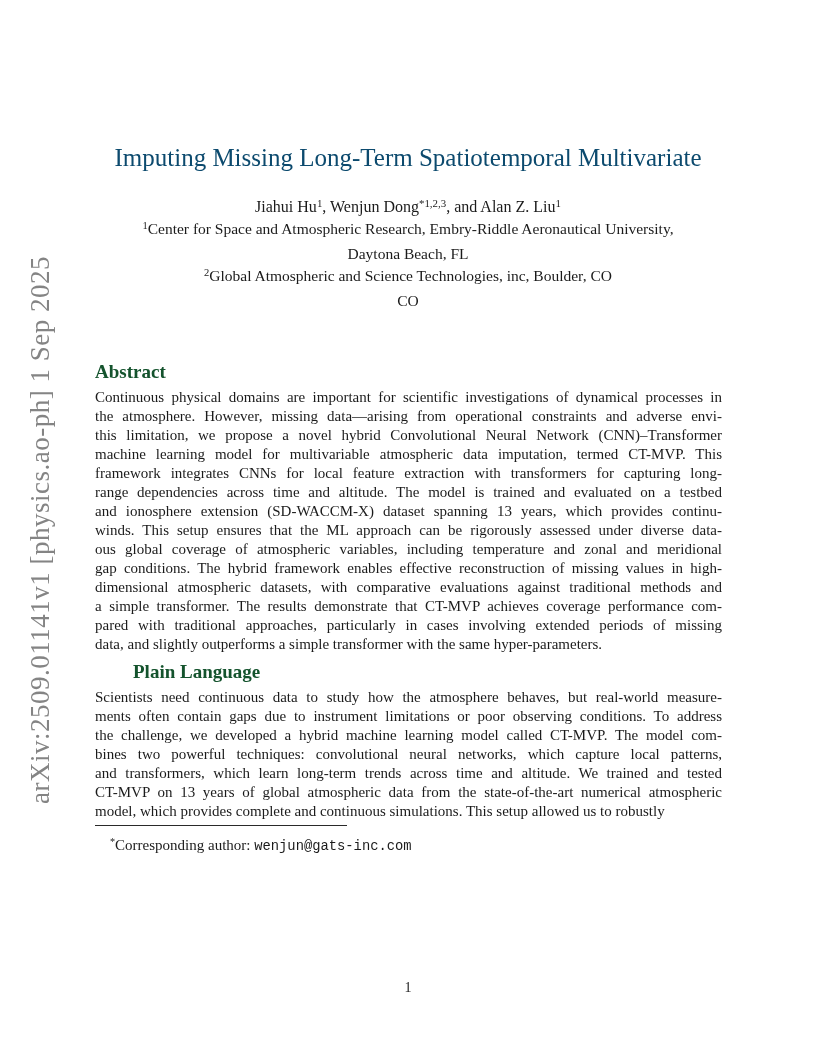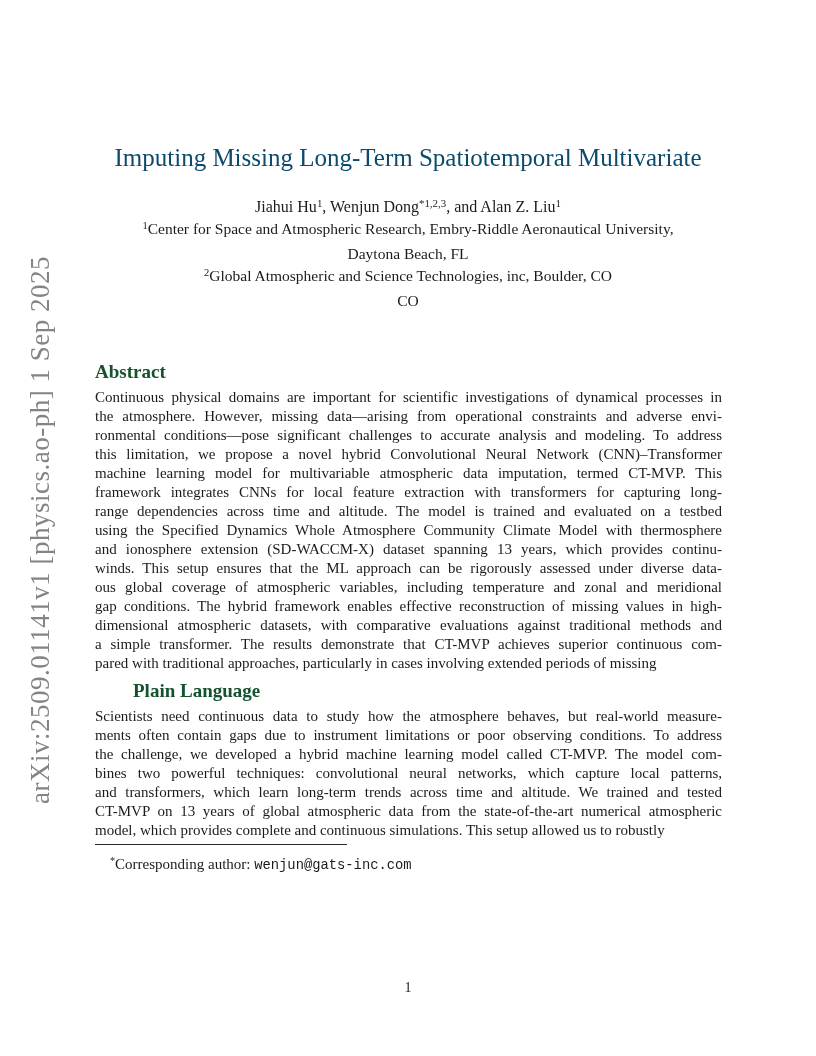--- a/index.html
+++ b/index.html
@@ -139,33 +139,32 @@
         <div class="aff-line"><span>Daytona Beach, FL</span></div>
         <div class="aff-line"><span class="sup">2</span><span>Global Atmospheric and Science Technologies, inc, Boulder, CO</span></div>
         <div class="aff-line"><span>CO</span></div>
       </div>
 
     <div class="section-heading abstract-heading">Abstract</div>
 
     <div class="body-lines">
         <div class="jline">Continuous physical domains are important for scientific investigations of dynamical processes in</div>
         <div class="jline">the atmosphere. However, missing data—arising from operational constraints and adverse envi-</div>
-        <div class="jline">ronmental conditions—pose significant challenges to accurate analysis and modeling. To address</div>
         <div class="jline">this limitation, we propose a novel hybrid Convolutional Neural Network (CNN)–Transformer</div>
         <div class="jline">machine learning model for multivariable atmospheric data imputation, termed CT-MVP. This</div>
         <div class="jline">framework integrates CNNs for local feature extraction with transformers for capturing long-</div>
         <div class="jline">range dependencies across time and altitude. The model is trained and evaluated on a testbed</div>
-        <div class="jline">using the Specified Dynamics Whole Atmosphere Community Climate Model with thermosphere</div>
         <div class="jline">and ionosphere extension (SD-WACCM-X) dataset spanning 13 years, which provides continu-</div>
         <div class="jline">winds. This setup ensures that the ML approach can be rigorously assessed under diverse data-</div>
         <div class="jline">ous global coverage of atmospheric variables, including temperature and zonal and meridional</div>
         <div class="jline">gap conditions. The hybrid framework enables effective reconstruction of missing values in high-</div>
         <div class="jline">dimensional atmospheric datasets, with comparative evaluations against traditional methods and</div>
-        <div class="jline">a simple transformer. The results demonstrate that CT-MVP achieves superior continuous com-</div>
+        <div class="jline">a simple transformer. The results demonstrate that CT-MVP achieves coverage performance com-</div>
         <div class="jline">pared with traditional approaches, particularly in cases involving extended periods of missing</div>
+        <div class="jline">data, and slightly outperforms a simple transformer with the same hyper-parameters.</div>
       </div>
 
     <div class="section-heading pl-heading">Plain Language</div>
 
     <div class="body-lines">
         <div class="jline">Scientists need continuous data to study how the atmosphere behaves, but real-world measure-</div>
         <div class="jline">ments often contain gaps due to instrument limitations or poor observing conditions. To address</div>
         <div class="jline">the challenge, we developed a hybrid machine learning model called CT-MVP. The model com-</div>
         <div class="jline">bines two powerful techniques: convolutional neural networks, which capture local patterns,</div>
         <div class="jline">and transformers, which learn long-term trends across time and altitude. We trained and tested</div>

